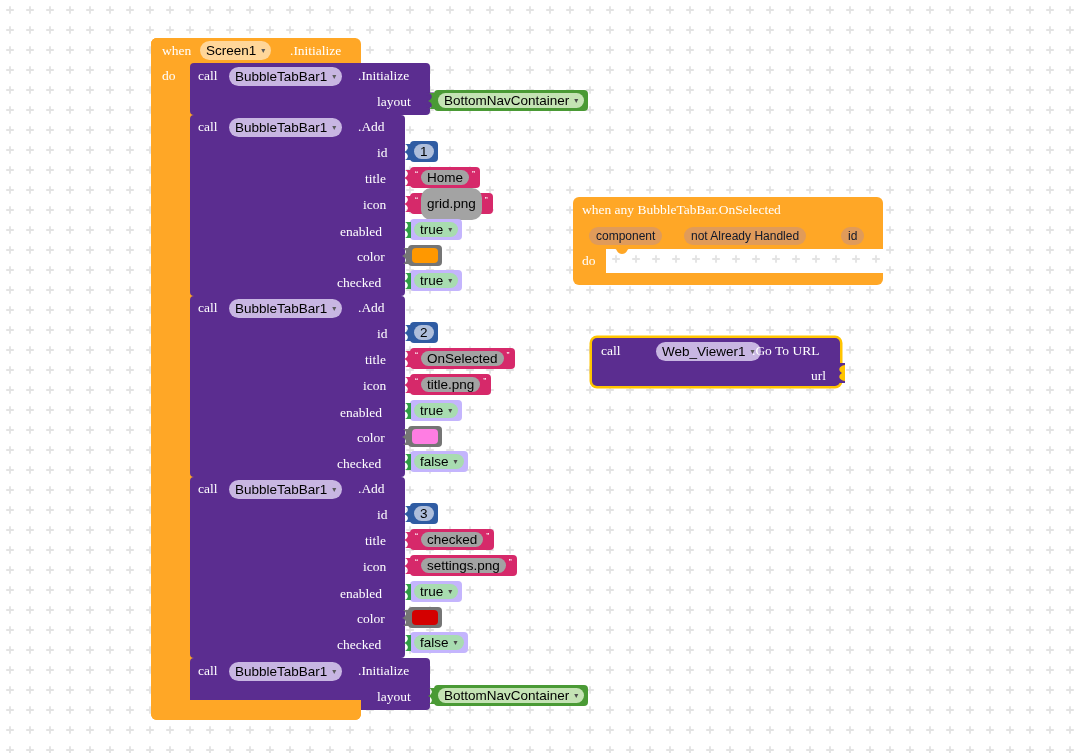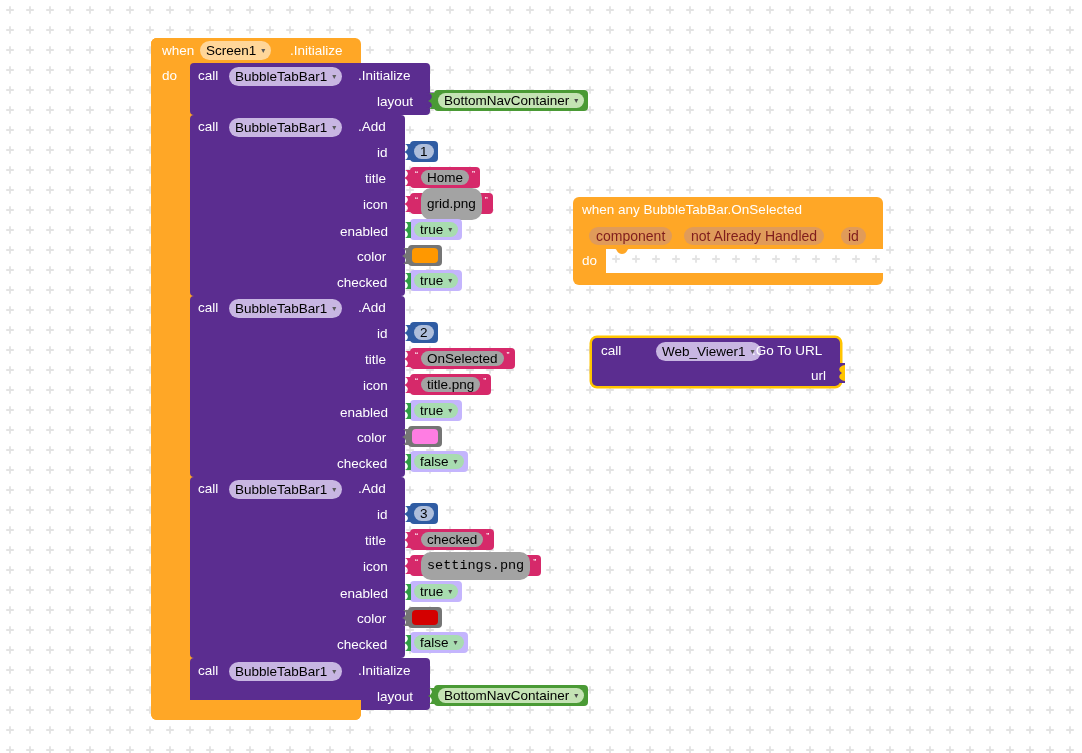--- a/index.html
+++ b/index.html
@@ -60,20 +60,21 @@
     background: #ffa726;
     border-radius: 6px 6px 0 0;
   }
 
   .lbl {
     position: absolute;
     white-space: nowrap;
     font-size: 13.5px;
     color: #ffffff;
     line-height: 1;
+    font-family: Liberation Serif, serif;
   }
 
   
   .field {
     position: absolute;
     box-sizing: border-box;
     border-radius: 11px;
     color: #000;
     font-size: 13.5px;
     line-height: 1;
@@ -94,22 +95,22 @@
     color: #5a5a5a;
     line-height: 1;
   }
 
   
   .chip {
     position: absolute;
     box-sizing: border-box;
     background: #e09b5a;
     border-radius: 10px;
-    color: #7f1d1d;
-    font-size: 14px;
+    color: #0f172a;
+    font-size: 12px;
     display: flex;
     align-items: center;
     justify-content: center;
     padding: 0 7px;
     white-space: nowrap;
     text-align: center;
   }
 
   
   .call-block {
@@ -412,21 +413,21 @@
   </span>
   <span class="quote">”</span>
 </div>
 
 <span class="lbl" style="left:363px; top:560px;">icon</span>
 <div class="vblk text" style="left:410px; top:555px; height:21px; padding:0 2px;">
   <svg class="plug" viewBox="0 0 8 16">
     <path d="M8 0 L2 0 C6 2 6 6 1 8 C6 10 6 14 2 16 L8 16 Z" fill="#d6296a"></path>
   </svg>
   <span class="quote">“</span>
-  <span class="vfield textf" style="height:28px;font-family:Liberation Mono, monospace;">
+  <span class="vfield textf" style="height:15px;">
     <span>settings.png</span>
   </span>
   <span class="quote">”</span>
 </div>
 
 <span class="lbl" style="left:340px; top:587px;">enabled</span>
 <div class="vblk logic" style="left:410px; top:581px; height:21px; padding:0 4px;">
   <svg class="plug" viewBox="0 0 8 16">
     <path d="M8 0 L2 0 C6 2 6 6 1 8 C6 10 6 14 2 16 L8 16 Z" fill="#2e9e44"></path>
   </svg>

